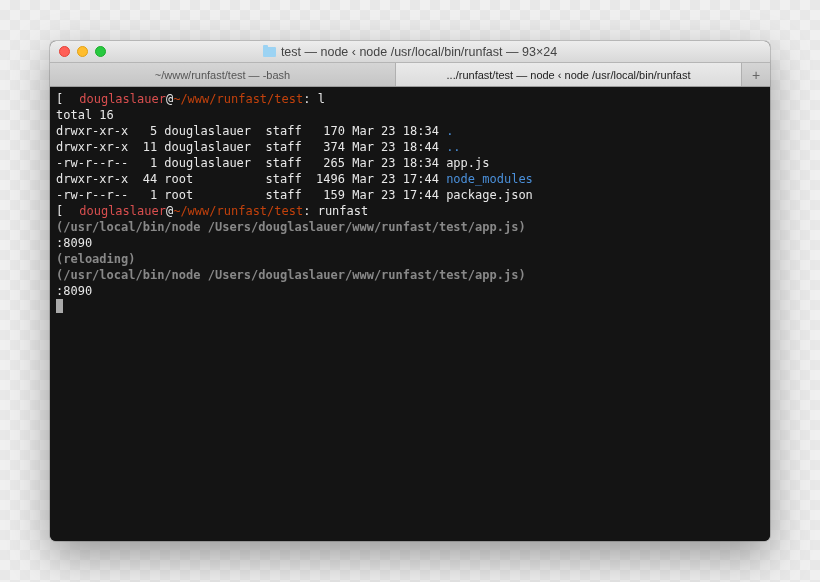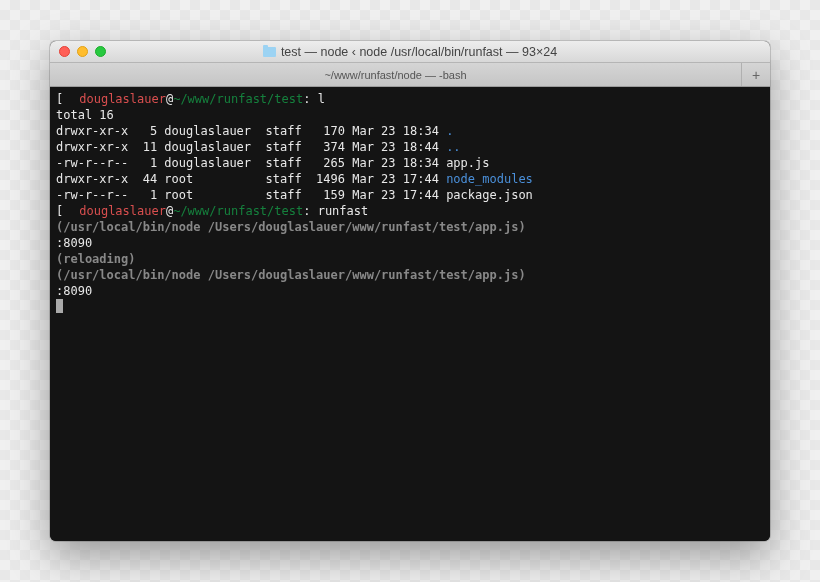--- a/index.html
+++ b/index.html
@@ -112,21 +112,21 @@
     background: #141414;
     padding: 4px 6px;
     font-family: "Menlo", "Monaco", "Consolas", monospace;
     font-size: 12px;
     line-height: 16px;
     color: #e8e8e8;
     white-space: pre;
     overflow: hidden;
   }
   .user   { color: #d94f4f; margin-left: 16px; }
-  .path   { color: #15803d; }
+  .path   { color: #c2410c; }
   .dir    { color: #4a8fd9; }
   .dim    { color: #888; font-weight: bold; }
   .bracket{ color: #e8e8e8; }
   .cursor {
     display: inline-block;
     width: 7px; height: 14px;
     background: #aaa;
     vertical-align: -2px;
   }
 </style>
@@ -144,21 +144,24 @@
     <div class="title">
       <span class="folder-icon"></span>
       <span>
         <span>test</span><span> — node ‹ node /usr/local/bin/runfast — 93×24</span>
       </span>
     </div>
   </div>
 
   <div class="tabbar">
     <div class="tab">
-      <span>~/www/runfast/node — -bash</span>
+      <span>~/www/runfast/test — -bash</span>
+    </div>
+    <div class="tab active">
+      <span>.../runfast/test — node ‹ node /usr/local/bin/runfast</span>
     </div>
     <div class="tab-add">
       <span>+</span>
     </div>
   </div>
 
   <div class="terminal" id="term"><span class="bracket">[</span><span class="user">douglaslauer</span>@<span class="path">~/www/runfast/test</span>: l
 total 16
 drwxr-xr-x   5 douglaslauer  staff   170 Mar 23 18:34 <span class="dir">.</span>
 drwxr-xr-x  11 douglaslauer  staff   374 Mar 23 18:44 <span class="dir">..</span>

